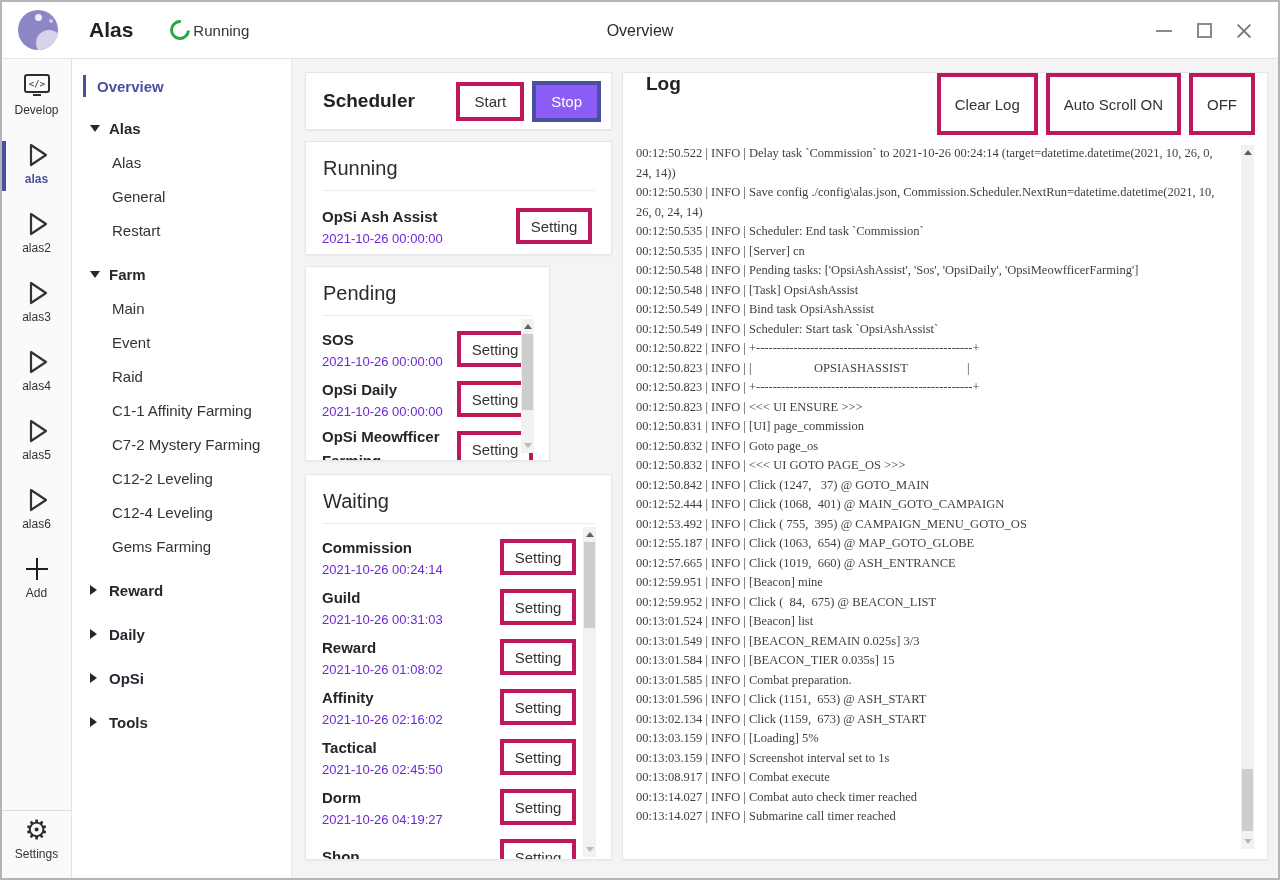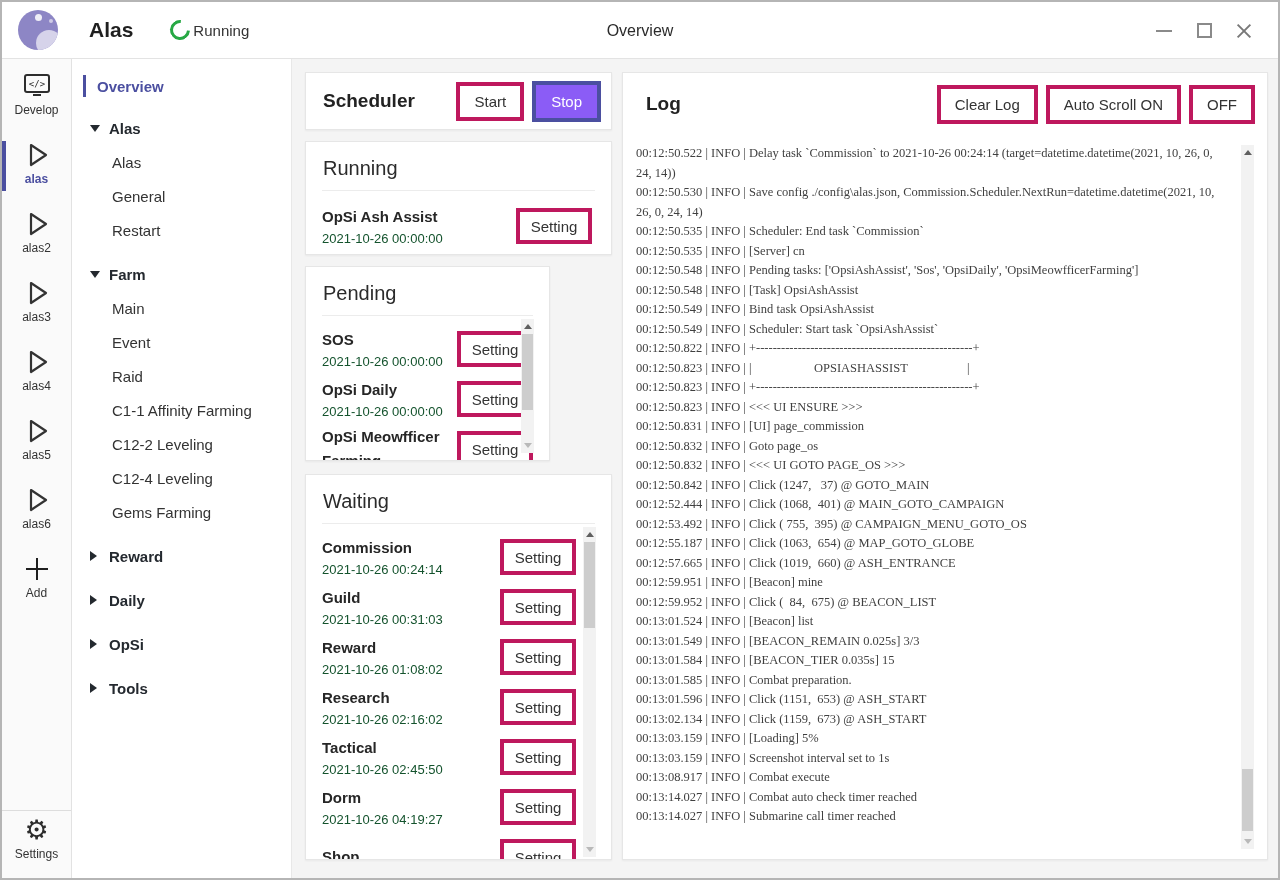--- a/index.html
+++ b/index.html
@@ -97,40 +97,40 @@
   .pending-card { left:303px; top:264px; width:245px; height:195px; }
   .waiting-card { left:303px; top:472px; width:307px; height:386px; }
   .panel-title { font-size:20px; font-weight:500; color:#2b2b2b; margin:2px 0 10px 1px; }
   .panel-hr { border:none; border-top:1px solid #ececec; margin:0 0 8px 0; }
   .task-list { position:relative; overflow:hidden; }
   .pending-card .task-list { height:136px; }
   .waiting-card .task-list { height:330px; }
   .task-row { display:flex; align-items:center; justify-content:flex-start; height:50px; }
   .task-info { width:165px; }
   .task-name { font-size:15px; font-weight:600; color:#262626; line-height:24px; }
-  .task-time { font-size:13px; color:#14532d; line-height:19px; }
+  .task-time { font-size:13px; color:#6d28d9; line-height:19px; }
   .setting-btn { width:76px; height:36px; padding:0; margin-left:13px; flex:none; }
   .running-card .task-row { height:54px; }
   .running-card .setting-btn { margin-left:29px; }
 
   
   .vscroll { position:absolute; width:13px; background:#f2f2f2; }
   .pend-scroll { right:15px; top:52px; height:134px; }
   .wait-scroll { right:15px; top:52px; height:330px; }
   .vthumb { position:absolute; left:1px; right:1px; background:#cdcdcd; }
   .pend-scroll .vthumb { top:15px; height:76px; }
   .wait-scroll .vthumb { top:15px; height:86px; }
   .sarrow { position:absolute; left:50%; transform:translateX(-50%);
     width:0; height:0; border-left:4px solid transparent; border-right:4px solid transparent; }
   .sarrow.up { top:5px; border-bottom:5px solid #5f5f5f; }
   .sarrow.down { bottom:5px; border-top:5px solid #b9b9b9; }
 
   
   .log-card { left:620px; top:70px; width:646px; height:788px; }
-  .log-header { display:flex; align-items:center; height:62px; padding:0 12px 0 23px; }
+  .log-header { display:flex; height:62px; padding:0 12px 0 23px; }
   .log-header .card-title { flex:1; }
   .log-header .btn { margin-left:8px; }
   .log-body { position:absolute; left:13px; top:71px; right:36px; bottom:10px; overflow:hidden; }
   .log-line { font-family:Liberation Serif, serif;
     font-size:12.5px; line-height:19.5px; color:#3f3f3f;
     white-space:pre-wrap; word-break:normal; overflow-wrap:normal; }
   .log-scroll { right:13px; top:72px; bottom:10px; }
   .log-scroll .vthumb { bottom:18px; height:62px; }
 </style>
 </head>
@@ -255,20 +255,21 @@
     </div>
 
       <div class="nav-child">Main</div>
 
       <div class="nav-child">Event</div>
 
       <div class="nav-child">Raid</div>
 
       <div class="nav-child">C1-1 Affinity Farming</div>
 
+      <div class="nav-child">C7-2 Mystery Farming</div>
 
       <div class="nav-child">C12-2 Leveling</div>
 
       <div class="nav-child">C12-4 Leveling</div>
 
       <div class="nav-child">Gems Farming</div>
 
     <div class="nav-group">
 
       <span class="tri tri-right"></span>
@@ -378,21 +379,21 @@
       <div class="task-row">
         <div class="task-info">
           <div class="task-name">Reward</div>
           <div class="task-time">2021-10-26 01:08:02</div>
         </div>
         <button class="btn setting-btn">Setting</button>
       </div>
 
       <div class="task-row">
         <div class="task-info">
-          <div class="task-name">Research</div>
+          <div class="task-name">Affinity</div>
           <div class="task-time">2021-10-26 02:16:02</div>
         </div>
         <button class="btn setting-btn">Setting</button>
       </div>
 
       <div class="task-row">
         <div class="task-info">
           <div class="task-name">Tactical</div>
           <div class="task-time">2021-10-26 02:45:50</div>
         </div>

